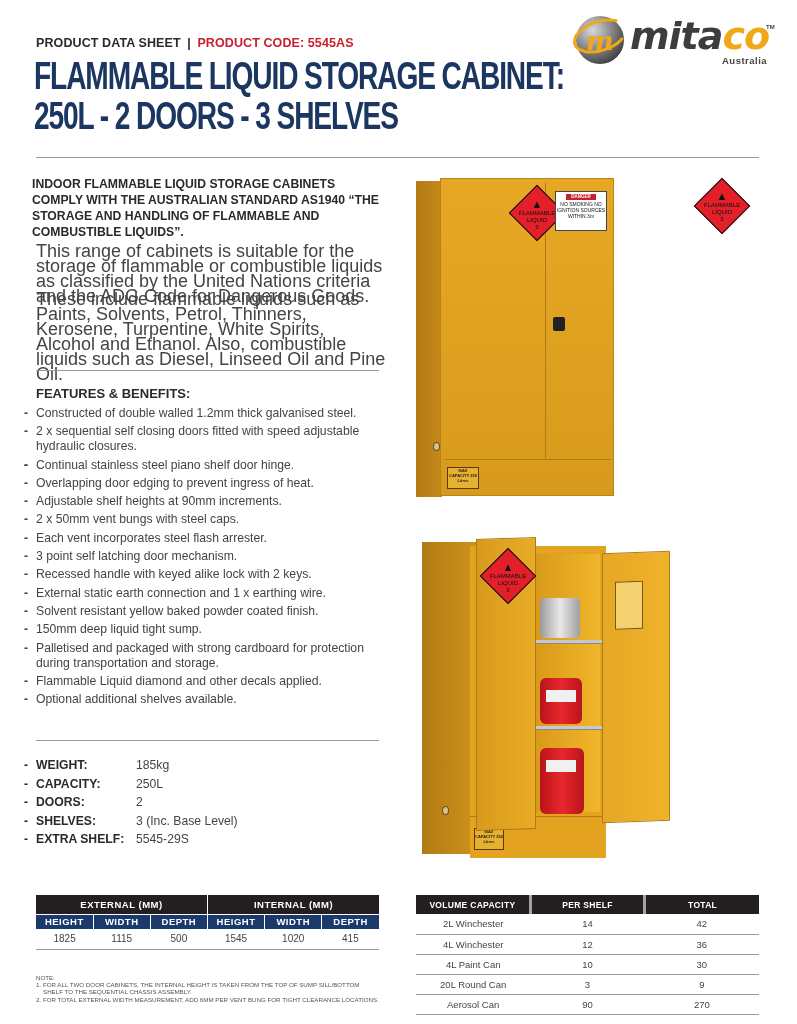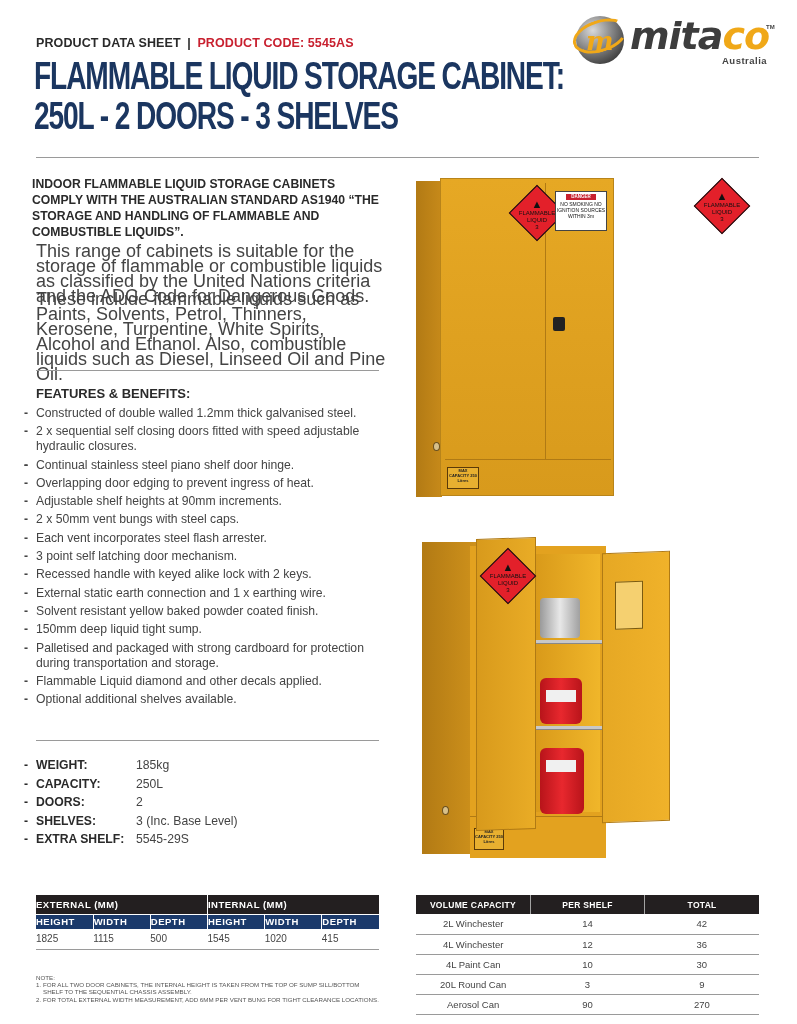--- a/index.html
+++ b/index.html
@@ -46,32 +46,32 @@
   
   .specs { left: 22px; top: 758px; width: 360px; }
   .spec-row { position: relative; height: 18.6px; font-size: 12.2px; }
   .spec-row .dash { position: absolute; left: 2px; font-weight: bold; color: #2a2a2a; }
   .spec-row .k { position: absolute; left: 14px; font-weight: bold; color: #2a2a2a; }
   .spec-row .v { position: absolute; left: 114px; color: #444; }
 
   
   table { border-collapse: collapse; table-layout: fixed; }
   .dim-table { left: 36px; top: 895px; width: 343px; }
-  .dim-table th, .dim-table td { text-align: left; font-size: 9.5px; margin-top: 24px; }
+  .dim-table th, .dim-table td { text-align: center; font-size: 9.5px; margin-top: 24px; }
   .dim-table .grp th { background: #231f20; color: #fff; height: 19px; font-weight: bold; letter-spacing: 0.5px; border-left: 1px solid #fff; }
   .dim-table .grp th:first-child { border-left: none; }
   .dim-table .sub th { background: #1b3a6b; color: #fff; height: 15px; font-weight: bold; letter-spacing: 0.5px; border-left: 1px solid #fff; border-top: 1px solid #fff; }
   .dim-table .sub th:first-child { border-left: none; }
   .dim-table td { height: 20px; color: #444; border-bottom: 1px solid #9a9a9a; font-size: 10px; }
 
   .note { left: 36px; top: 974px; width: 345px; font-size: 6.2px; line-height: 7.2px; color: #555; text-transform: uppercase; }
   .note .n-item { padding-left: 7px; text-indent: -7px; }
 
   .vol-table { left: 416px; top: 895px; width: 343px; }
-  .vol-table th { background: #231f20; color: #fff; height: 19px; font-size: 8.5px; font-weight: bold; letter-spacing: 0.3px; border-left: 1px solid #a3a3a3; }
+  .vol-table th { background: #231f20; color: #fff; height: 19px; font-size: 8.5px; font-weight: bold; letter-spacing: 0.3px; border-left: 3px solid #a3a3a3; }
   .vol-table th:first-child { border-left: none; }
   .vol-table td { height: 20px; text-align: center; color: #444; font-size: 9.5px; border-bottom: 1px solid #9a9a9a; }
 
   
   .cab1 { left: 416px; top: 178px; width: 198px; height: 322px; }
   .cab1 .side { position: absolute; left: 0; top: 3px; width: 26px; height: 316px; background: linear-gradient(90deg, #b27a14, #c78a1a); }
   .cab1 .front { position: absolute; left: 24px; top: 0; width: 174px; height: 318px; background: linear-gradient(180deg, #e6a824, #d89a1c); border: 1px solid #b8841a; }
   .cab1 .door-line { position: absolute; left: 104px; top: 4px; width: 1px; height: 276px; background: #b07a14; }
   .cab1 .sump { position: absolute; left: 4px; top: 280px; width: 166px; height: 34px; border-top: 1px solid #b07a14; }
   .cab1 .handle { position: absolute; left: 112px; top: 138px; width: 12px; height: 14px; background: #222; border-radius: 2px; }

